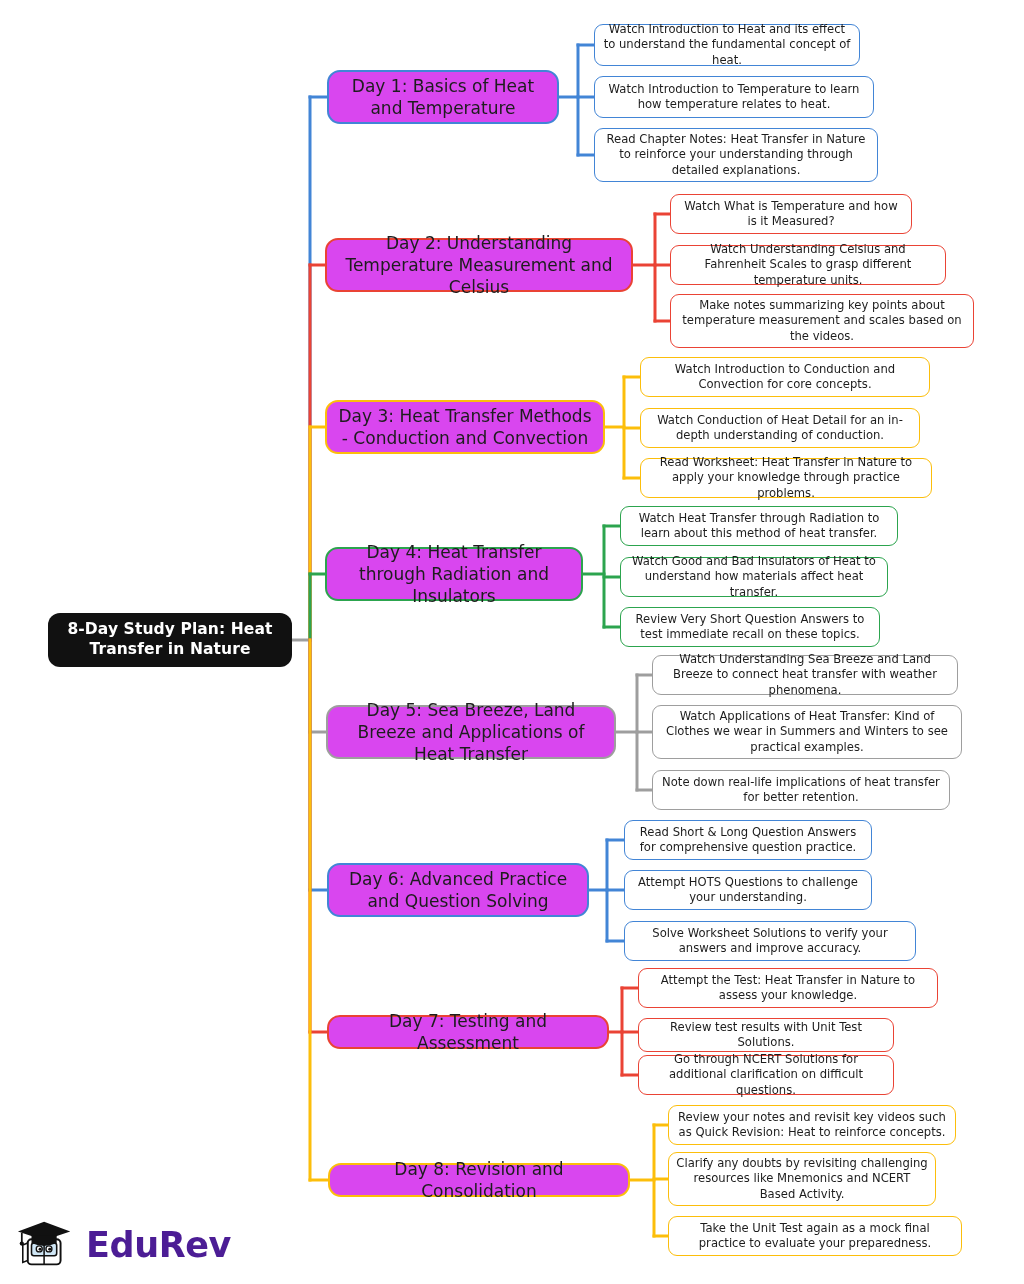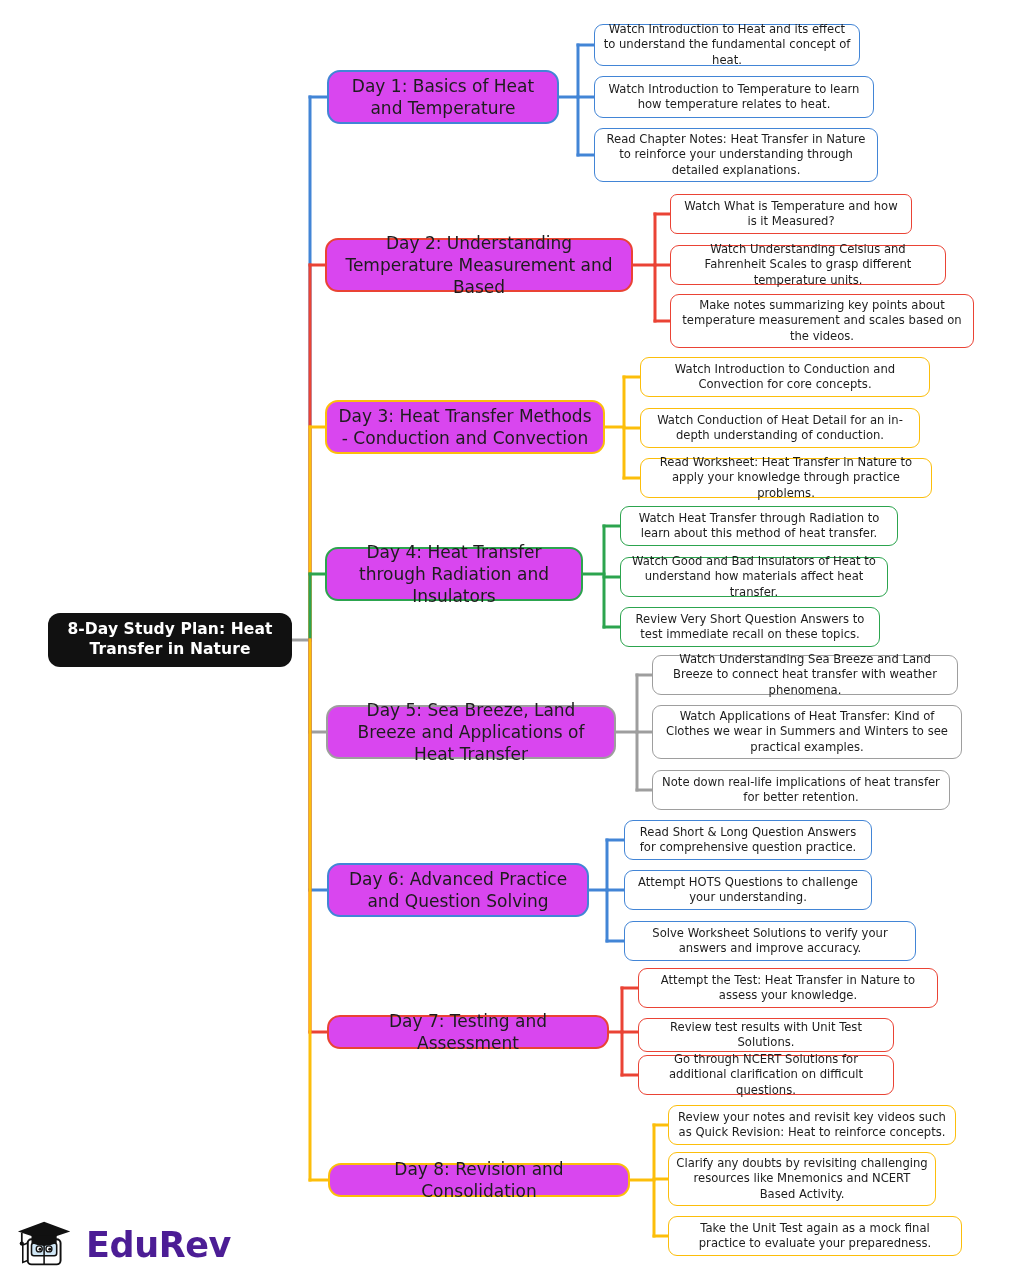--- a/index.html
+++ b/index.html
@@ -185,23 +185,23 @@
       <div class="leaf-node" style="border-color: rgb(66, 133, 214); left: 594px; top: 24px; width: 266px; height: 42px;">
         <span>Watch Introduction to Heat and its effect to understand the fundamental concept of heat.</span>
       </div>
       <div class="leaf-node" style="border-color: rgb(66, 133, 214); left: 594px; top: 76px; width: 280px; height: 42px;">
         <span>Watch Introduction to Temperature to learn how temperature relates to heat.</span>
       </div>
       <div class="leaf-node" style="border-color: rgb(66, 133, 214); left: 594px; top: 128px; width: 284px; height: 54px;">
         <span>Read Chapter Notes: Heat Transfer in Nature to reinforce your understanding through detailed explanations.</span>
       </div>
       <div class="day-node" style="border-color: rgb(234, 67, 53); left: 325px; top: 238px; width: 308px; height: 54px;">
-        <span>Day 2: Understanding Temperature Measurement and Based</span>
-      </div>
-      <div class="leaf-node" style="border-color: rgb(234, 67, 53); left: 670px; top: 194px; width: 242px; height: 40px; border-radius: 7px;">
+        <span>Day 2: Understanding Temperature Measurement and Celsius</span>
+      </div>
+      <div class="leaf-node" style="border-color: rgb(234, 67, 53); left: 670px; top: 194px; width: 242px; height: 40px;">
         <span>Watch What is Temperature and how is it Measured?</span>
       </div>
       <div class="leaf-node" style="border-color: rgb(234, 67, 53); left: 670px; top: 245px; width: 276px; height: 40px;">
         <span>Watch Understanding Celsius and Fahrenheit Scales to grasp different temperature units.</span>
       </div>
       <div class="leaf-node" style="border-color: rgb(234, 67, 53); left: 670px; top: 294px; width: 304px; height: 54px;">
         <span>Make notes summarizing key points about temperature measurement and scales based on the videos.</span>
       </div>
       <div class="day-node" style="border-color: rgb(252, 190, 11); left: 325px; top: 400px; width: 280px; height: 54px;">
         <span>Day 3: Heat Transfer Methods - Conduction and Convection</span>

